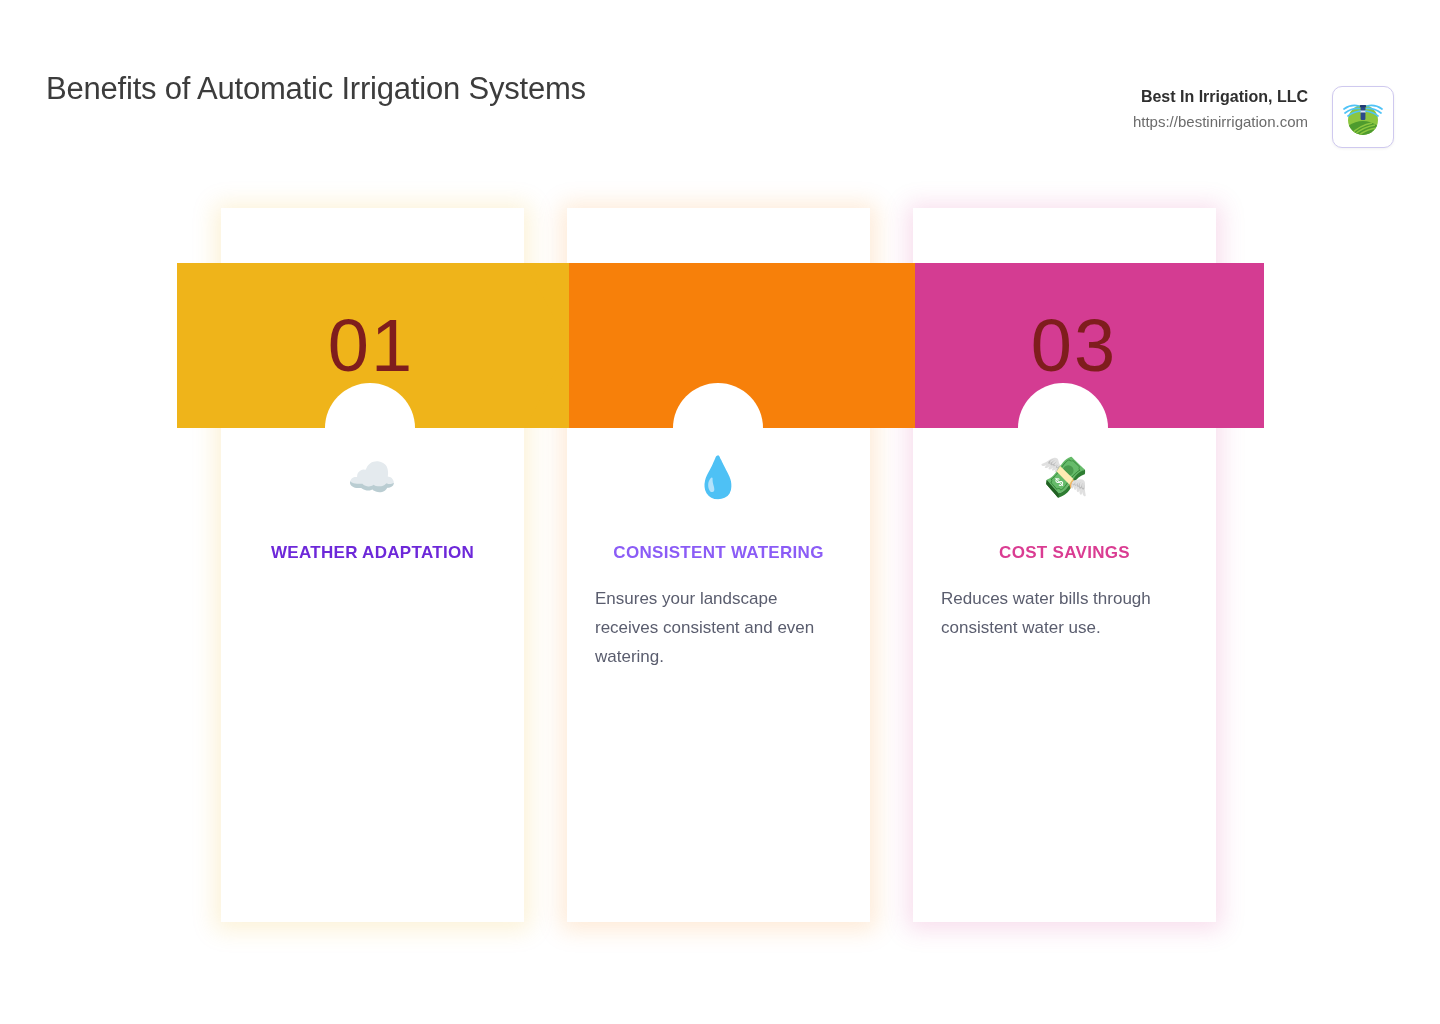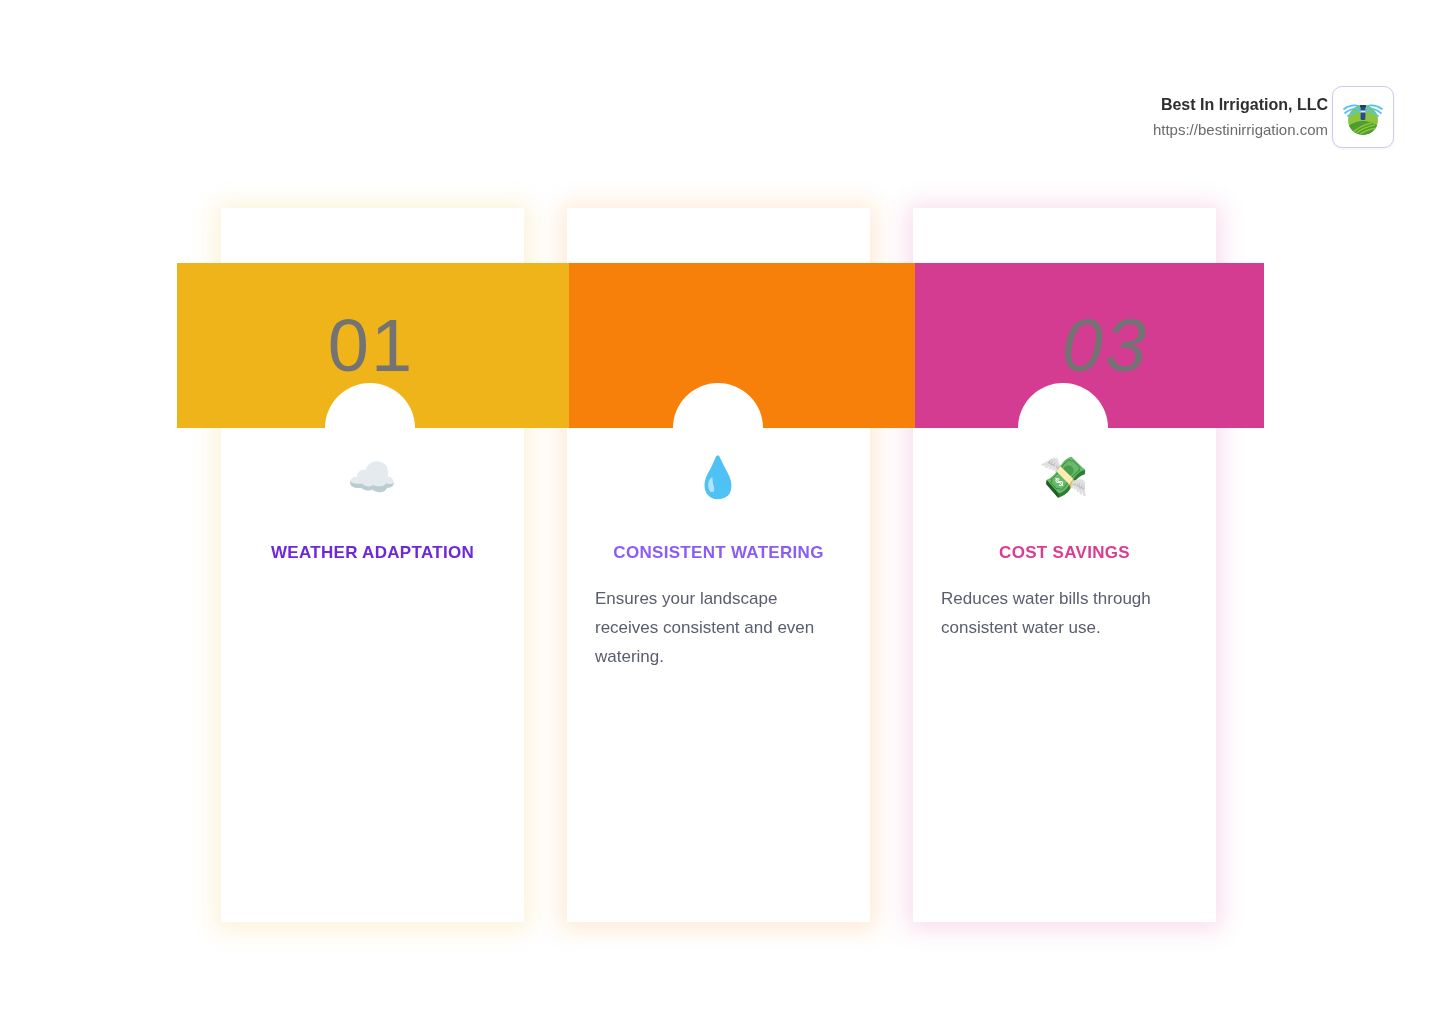--- a/index.html
+++ b/index.html
@@ -42,22 +42,21 @@
     font-weight: 400;
     color: #6b6b80;
     line-height: 22px;
   }
 
   .brand {
     position: absolute;
     top: 16px;
     right: 0;
     display: flex;
-    align-items: center;
-    gap: 4px;
+    gap: 24px;
   }
 
   .brand-text {
     text-align: right;
   }
 
   .brand-name {
     font-size: 16px;
     font-weight: 700;
     color: #2f2f2f;
@@ -169,37 +168,38 @@
   }
 
   .banner-num {
     position: absolute;
     top: 0;
     height: 165px;
     width: 346px;
     display: flex;
     align-items: center;
     justify-content: center;
-    color: #737373;
+    color: #7f1d1d;
     font-size: 74px;
     font-weight: 300;
     letter-spacing: 2px;
     line-height: 1;
   }
 
   .banner-num.n1 { left: 21px; }
   .banner-num.n2 { left: 367px; }
-  .banner-num.n3 { left: 755px; font-style: italic; }
+  .banner-num.n3 { left: 724px; }
 </style>
 </head>
 <body>
 
 <div class="page">
 
   <div class="header">
+    <div class="title">Benefits of Automatic Irrigation Systems</div>
 
     <div class="brand">
       <div class="brand-text">
         <div class="brand-name">Best In Irrigation, LLC</div>
         <div class="brand-url">https://bestinirrigation.com</div>
       </div>
       <div class="brand-logo">
         <svg width="50" height="50" viewBox="0 0 50 50" aria-hidden="true">
           <defs>
             <clipPath id="lawnclip">

